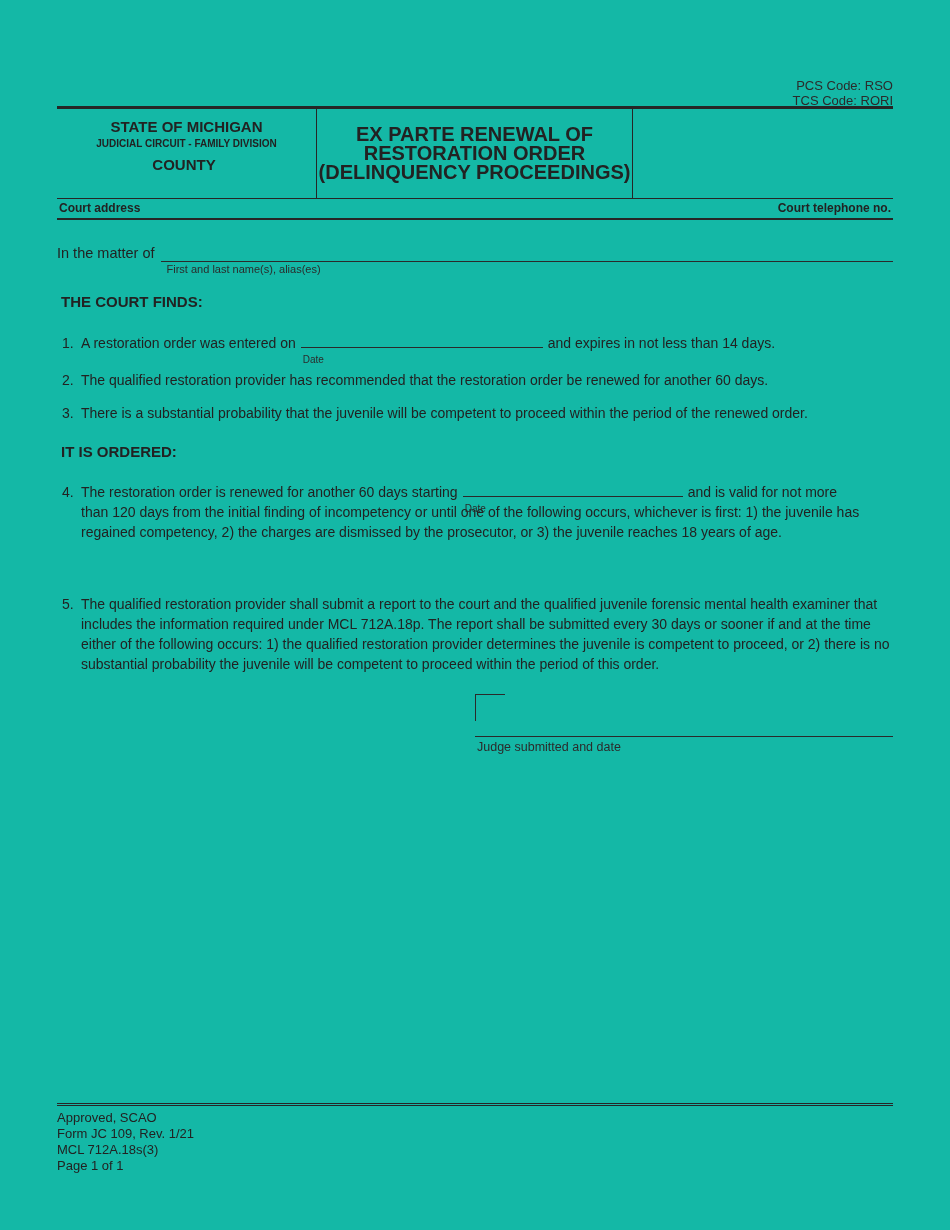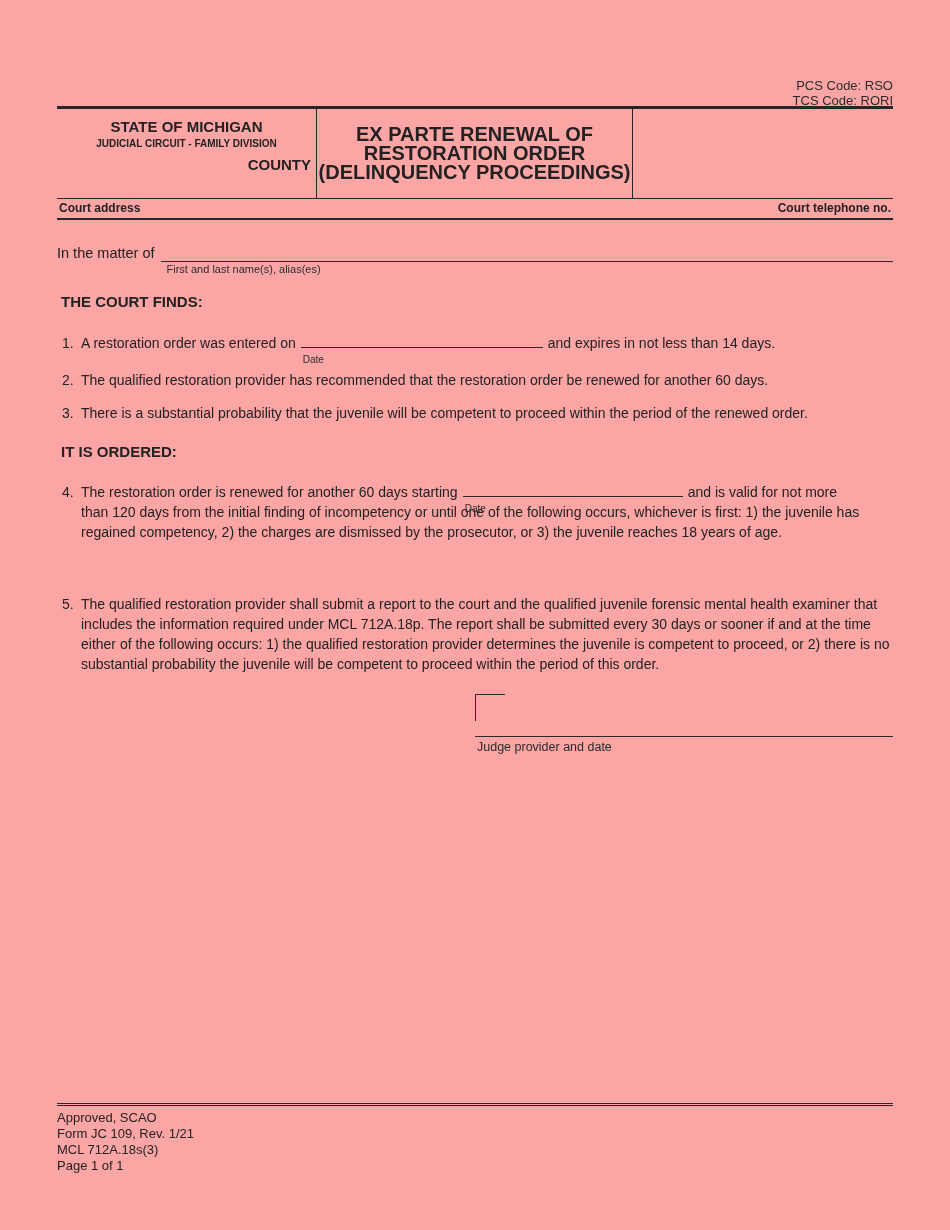--- a/index.html
+++ b/index.html
@@ -1,36 +1,36 @@
 <!DOCTYPE html>
 <html><head>
 <meta charset="utf-8">
 <style>
   * { margin:0; padding:0; box-sizing:border-box; }
   html,body { background:#e9e9e9; }
   body { font-family:"Liberation Sans", sans-serif; }
   .page {
-    position:relative; width:950px; height:1230px; background:#fca5a5;
+    position:relative; width:950px; height:1230px; background:#14b8a6;
     color:#222; overflow:hidden;
   }
   .abs { position:absolute; }
 
   
   .codes { top:78px; right:57px; text-align:right; font-size:13px; line-height:15px; color:#2b2b2b; }
 
   
   .header-box { top:106px; left:57px; width:836px; border-top:3px solid #262626; }
   .header-row { display:flex; height:90px; border-bottom:1px solid #262626; }
   .cell-court { width:260px; border-right:1.5px solid #262626; padding-top:9px; }
   .cell-title { width:316px; border-right:1.5px solid #262626; display:flex; flex-direction:column;
                 justify-content:center; align-items:center; text-align:center; }
   .cell-case  { flex:1; padding:8px 4px 8px 9px; display:flex; flex-direction:column; justify-content:space-between; }
   .state   { text-align:center; font-weight:bold; font-size:15px; }
   .circuit { text-align:center; font-weight:bold; font-size:10px; margin-top:3px; }
-  .county  { text-align:right; font-weight:bold; font-size:15px; padding-right:5px; margin-top:7px; }
+  .county  { text-align:center; font-weight:bold; font-size:15px; padding-right:5px; margin-top:7px; }
   .title-line { font-weight:bold; font-size:20px; line-height:19px; }
   .case-label { font-weight:bold; font-size:15px; }
   .court-row { display:flex; justify-content:space-between; padding:2px 2px 3px 2px;
                border-bottom:2px solid #262626; font-size:12px; font-weight:bold; }
 
   
   .matter { top:243px; left:57px; width:836px; display:flex; align-items:flex-end; }
   .matter-label { font-size:14.5px; white-space:nowrap; padding-right:6px; padding-bottom:1px; }
   .matter-blank { flex:1; border-bottom:1px solid #2a2a2a; height:19px; position:relative; }
   .matter-blank .hint { position:absolute; top:20px; left:6px; font-size:11px; color:#2b2b2b; white-space:nowrap; }
@@ -121,21 +121,21 @@
     </div>
   </div>
 
   <div class="abs item" style="top:594px">
     <span class="num">5.</span>
     <div class="item-body">The qualified restoration provider shall submit a report to the court and the qualified juvenile forensic mental health examiner that includes the information required under MCL 712A.18p. The report shall be submitted every 30 days or sooner if and at the time either of the following occurs: 1) the qualified restoration provider determines the juvenile is competent to proceed, or 2) there is no substantial probability the juvenile will be competent to proceed within the period of this order.</div>
   </div>
 
   <div class="abs sig-corner"></div>
   <div class="abs sig-line"></div>
-  <div class="abs sig-caption">Judge provider and date</div>
+  <div class="abs sig-caption">Judge submitted and date</div>
 
   <div class="abs footer-rule"></div>
   <div class="abs footer-text">
     <div>Approved, SCAO</div>
     <div>Form JC 109, Rev. 1/21</div>
     <div>MCL 712A.18s(3)</div>
     <div>Page 1 of 1</div>
   </div>
 
 </div>

